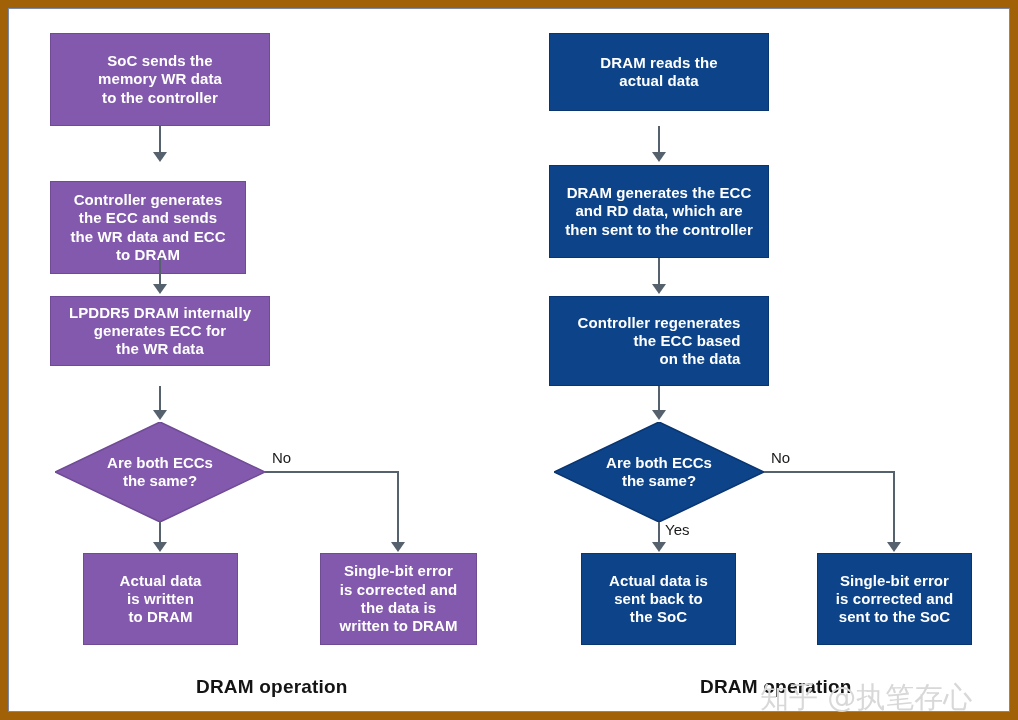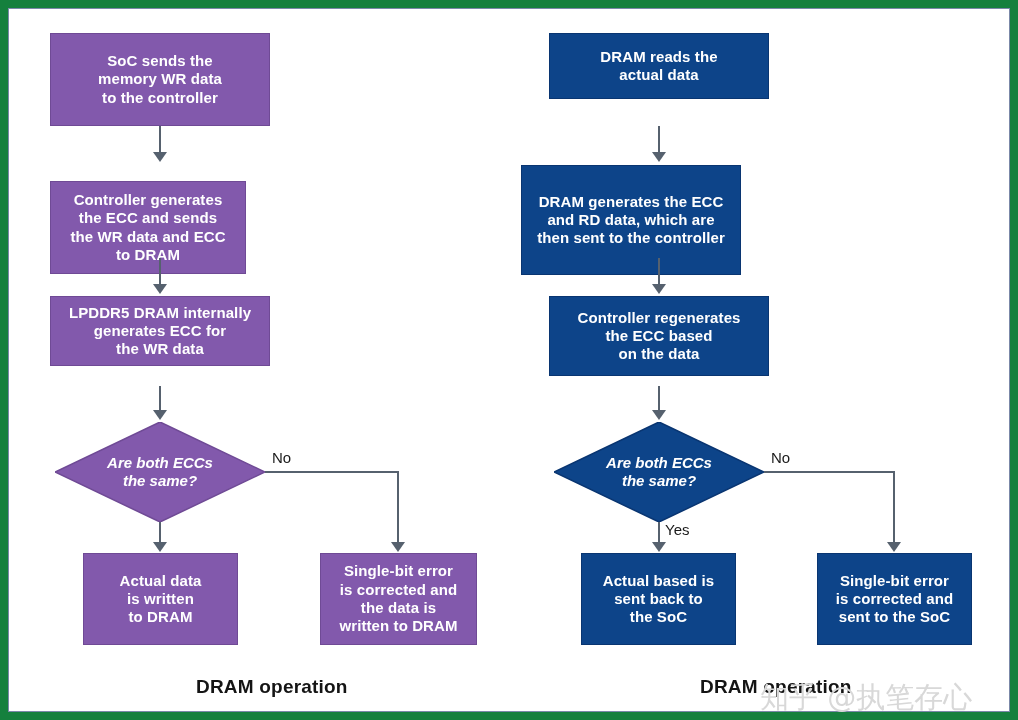--- a/index.html
+++ b/index.html
@@ -10,21 +10,21 @@
     background: #ffffff;
   }
   body {
     font-family: "Liberation Sans", sans-serif;
   }
 
   #canvas {
     position: relative;
     width: 1018px;
     height: 720px;
-    background: #15803d;
+    background: #a16207;
     overflow: hidden;
   }
 
   
   #frame {
     position: absolute;
     left: 8px;
     top: 8px;
     width: 1002px;
     height: 704px;
@@ -52,21 +52,20 @@
   }
   .node.blue {
     background: #0d4489;
     border: 1px solid #0a3straight;
     border: 1px solid #093571;
   }
 
   
   .diamond-wrap {
     position: absolute;
-    font-style: italic;
   }
   .diamond-shape {
     position: absolute;
     inset: 0;
   }
   .diamond-label {
     position: absolute;
     inset: 0;
     display: flex;
     align-items: center;
@@ -178,34 +177,34 @@
 is written
 to DRAM</div>
 
   <div class="node purple" style="left:320px; top:553px; width:157px; height:92px; font-size:15px;">Single-bit error
 is corrected and
 the data is
 written to DRAM</div>
 
   <div class="caption" style="left:196px; top:676px;">DRAM operation</div>
 
-  <div class="node blue" style="left:549px; top:33px; width:220px; height:66px; font-size:15px;">DRAM reads the
+  <div class="node blue" style="left:549px; top:33px; width:220px; height:78px; font-size:15px;">DRAM reads the
 actual data</div>
 
   <div class="vline" style="left:658px; top:126px; height:28px;"></div>
   <div class="arrowhead" style="left:652px; top:152px;"></div>
 
-  <div class="node blue" style="left:521px; top:165px; width:220px; height:110px; font-size:15px;">DRAM generates the ECC
+  <div class="node blue" style="left:549px; top:165px; width:220px; height:93px; font-size:15px;">DRAM generates the ECC
 and RD data, which are
 then sent to the controller</div>
 
   <div class="vline" style="left:658px; top:258px; height:28px;"></div>
   <div class="arrowhead" style="left:652px; top:284px;"></div>
 
-  <div class="node blue" style="left:549px; top:296px; width:220px; height:80px; font-size:15px;">Controller regenerates
+  <div class="node blue" style="left:549px; top:296px; width:220px; height:90px; font-size:15px;text-align:right;">Controller regenerates
 the ECC based
 on the data</div>
 
   <div class="vline" style="left:658px; top:386px; height:26px;"></div>
   <div class="arrowhead" style="left:652px; top:410px;"></div>
 
   <div class="diamond-wrap" style="left:554px; top:422px; width:210px; height:100px;">
     <svg class="diamond-shape" viewBox="0 0 210 100" preserveAspectRatio="none">
       <polygon points="105,0 210,50 105,100 0,50" fill="#0d4489" stroke="#093571" stroke-width="1.5"></polygon>
     </svg>
@@ -215,21 +214,21 @@
 
   <div class="vline" style="left:658px; top:522px; height:22px;"></div>
   <div class="arrowhead" style="left:652px; top:542px;"></div>
   <div class="edge-label" style="left:665px; top:521px;">Yes</div>
 
   <div class="hline" style="left:764px; top:471px; width:131px;"></div>
   <div class="vline" style="left:893px; top:471px; height:73px;"></div>
   <div class="arrowhead" style="left:887px; top:542px;"></div>
   <div class="edge-label" style="left:771px; top:449px;">No</div>
 
-  <div class="node blue" style="left:581px; top:553px; width:155px; height:92px; font-size:15px;">Actual based is
+  <div class="node blue" style="left:581px; top:553px; width:155px; height:92px; font-size:15px;">Actual data is
 sent back to
 the SoC</div>
 
   <div class="node blue" style="left:817px; top:553px; width:155px; height:92px; font-size:15px;">Single-bit error
 is corrected and
 sent to the SoC</div>
 
   <div class="caption" style="left:700px; top:676px;">DRAM operation</div>
 
   <div class="watermark" style="left:760px; top:663px;">知乎 @执笔存心</div>

